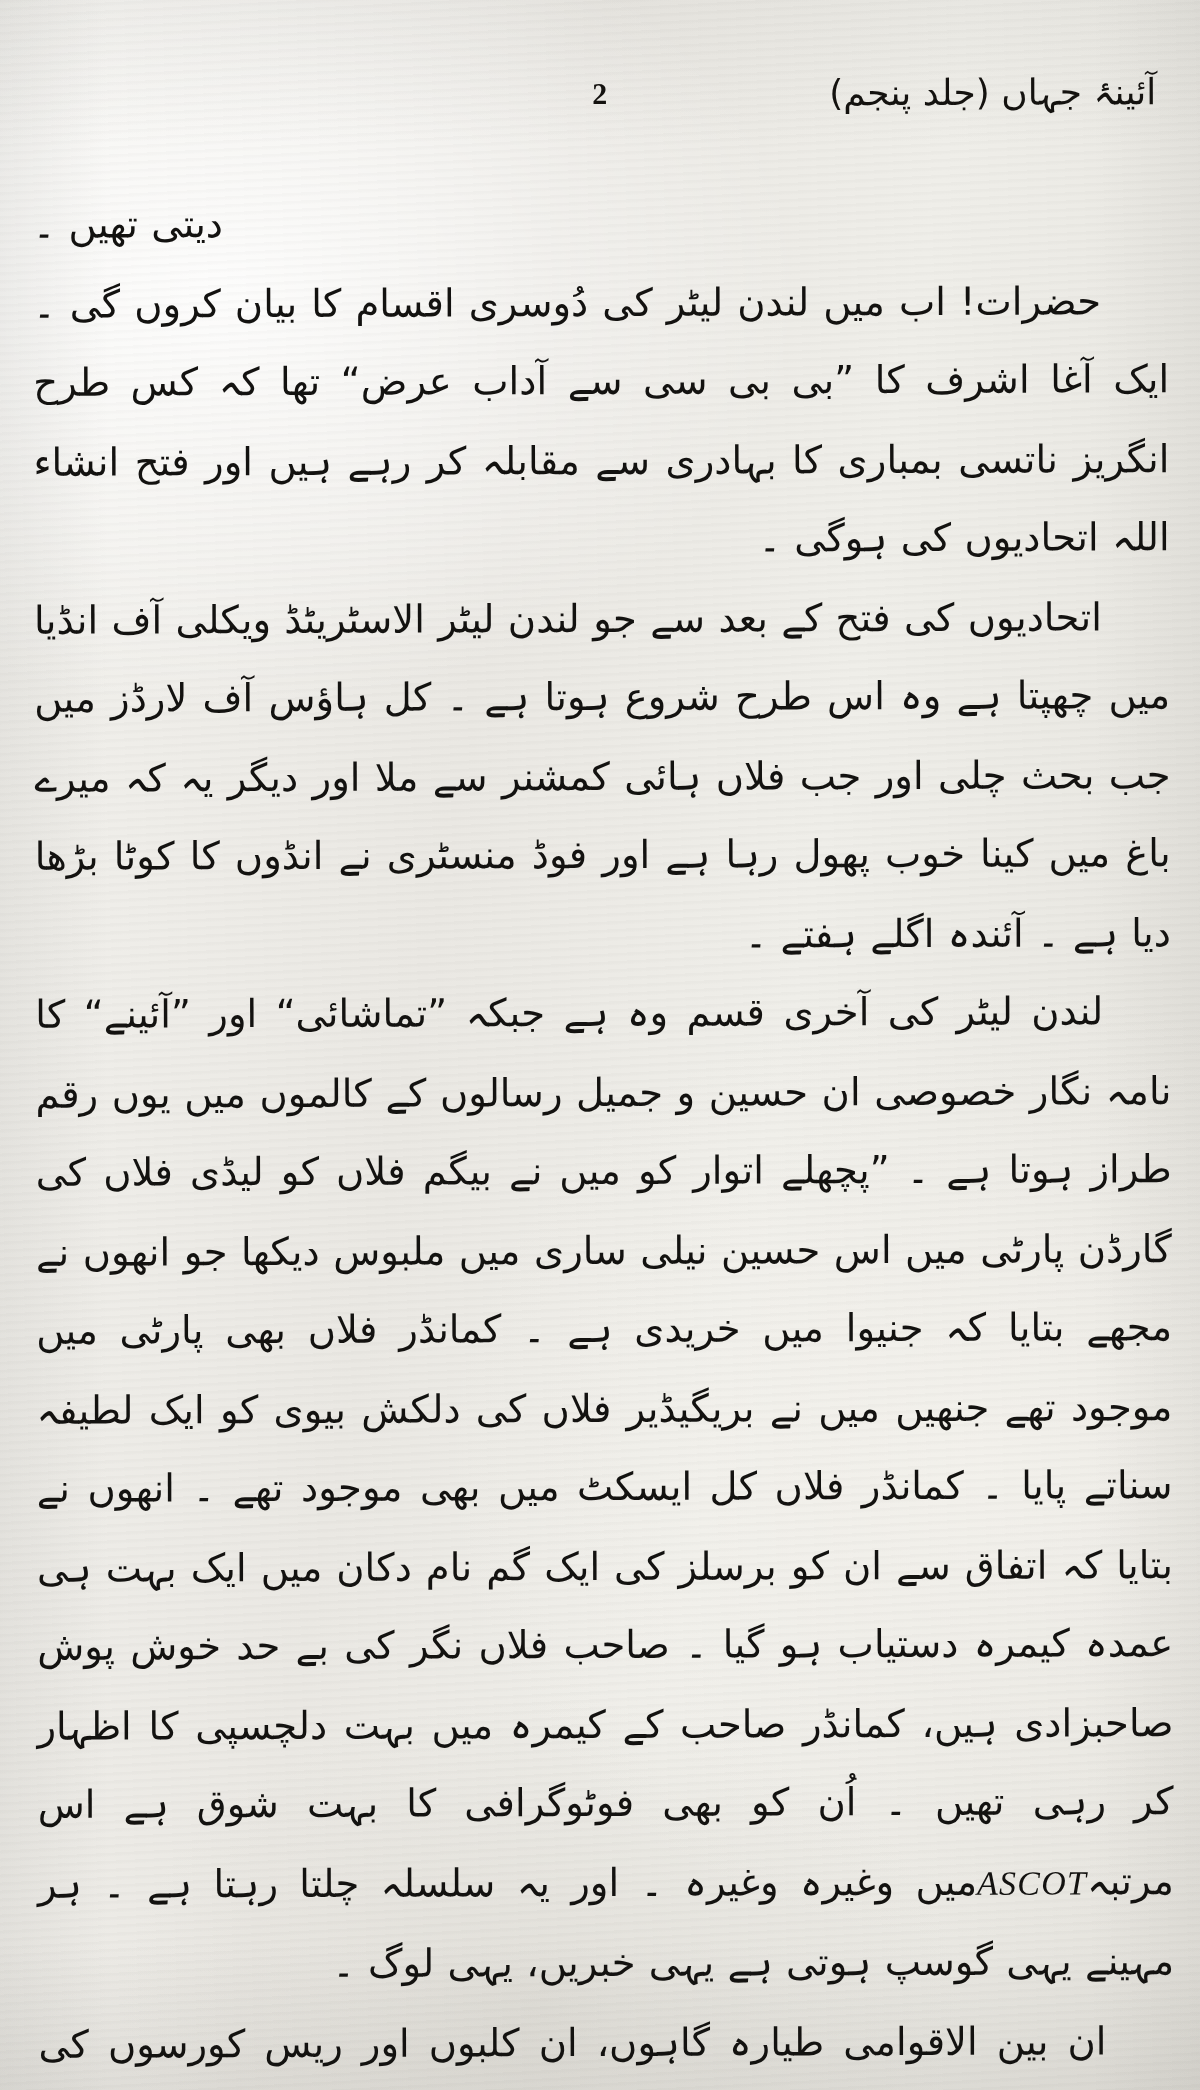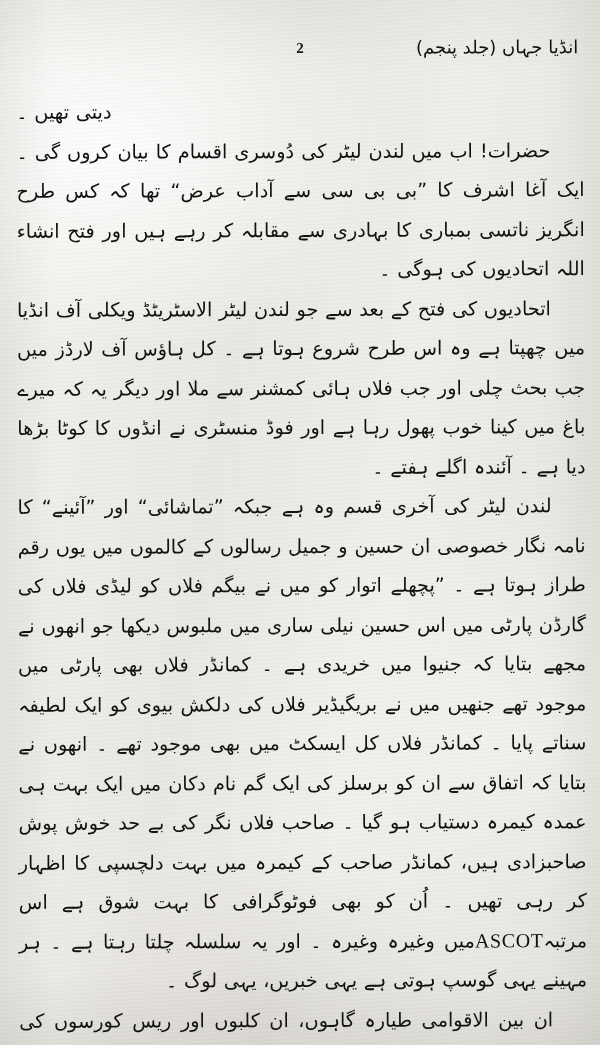--- a/index.html
+++ b/index.html
@@ -127,43 +127,44 @@
 
   .para-spaced {
     text-indent: 34px;
     margin-top: 13px;
   }
 
   .latin {
     direction: ltr;
     unicode-bidi: isolate;
     font-family: "Liberation Serif", "DejaVu Serif", serif;
-    font-size: 20px;
+    font-size: 17px;
     letter-spacing: 0.6px;
+    font-style: italic;
   }
 
   
   .skew {
     transform: rotate(-0.18deg);
     transform-origin: 50% 0%;
   }
 </style>
 </head>
 <body>
 
 <div class="page">
 
   <div class="grain"></div>
   <div class="vignette"></div>
 
   <div class="content skew">
 
     <div class="running-head">
       <div class="page-number">2</div>
-      <div class="book-title">انڈیا جہاں (جلد پنجم)</div>
+      <div class="book-title">آئینۂ جہاں (جلد پنجم)</div>
     </div>
 
     <div class="body-text">
 
       <p class="para-continuation">دیتی تھیں ۔</p>
 
       <p class="para">حضرات! اب میں لندن لیٹر کی دُوسری اقسام کا بیان کروں گی ۔ ایک آغا اشرف کا ”بی بی سی سے آداب عرض“ تھا کہ کس طرح انگریز ناتسی بمباری کا بہادری سے مقابلہ کر رہے ہیں اور فتح انشاء اللہ اتحادیوں کی ہوگی ۔</p>
 
       <p class="para-spaced">اتحادیوں کی فتح کے بعد سے جو لندن لیٹر الاسٹریٹڈ ویکلی آف انڈیا میں چھپتا ہے وہ اس طرح شروع ہوتا ہے ۔ کل ہاؤس آف لارڈز میں جب بحث چلی اور جب فلاں ہائی کمشنر سے ملا اور دیگر یہ کہ میرے باغ میں کینا خوب پھول رہا ہے اور فوڈ منسٹری نے انڈوں کا کوٹا بڑھا دیا ہے ۔ آئندہ اگلے ہفتے ۔</p>
 

